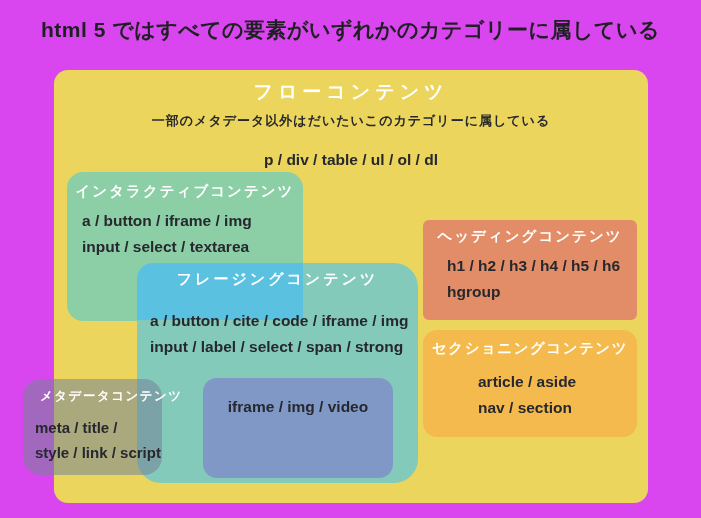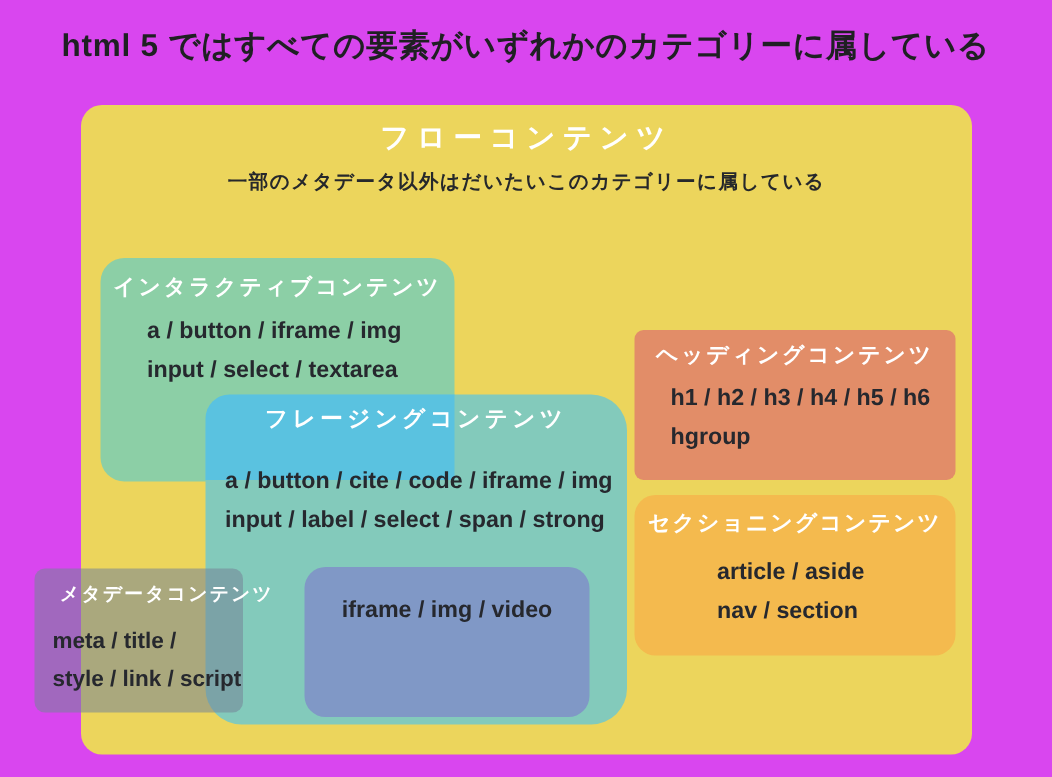--- a/index.html
+++ b/index.html
@@ -58,21 +58,21 @@
     font-weight: 700;
     color: #26282b;
     letter-spacing: 1px;
     white-space: nowrap;
   }
   .flow-elements { margin-top: 17px; text-align: center; }
 
   
   .interactive-box { left: 67px; top: 172px; width: 236px; height: 149px; border-radius: 16px; z-index: 2; }
   .interactive-title { padding-top: 10px; font-size: 14.5px; letter-spacing: 2px; }
-  .interactive-box .code-line { padding-left: 31px; }
+  .interactive-box .code-line { padding-left: 15px; }
   .interactive-box .line-1 { margin-top: 7px; }
 
   
   .phrasing-box { left: 137px; top: 263px; width: 281px; height: 220px; border-radius: 24px; z-index: 3; }
   .phrasing-overlap {
     position: absolute;
     left: 0; top: 0;
     width: 166px; height: 57px;
     border-radius: 16px 0 0 0;
     z-index: 1;
@@ -87,40 +87,41 @@
   .heading-box .code-line { padding-left: 24px; }
   .heading-box .line-1 { margin-top: 7px; }
 
   
   .sectioning-box { left: 423px; top: 330px; width: 214px; height: 107px; border-radius: 14px; z-index: 2; }
   .sectioning-title { padding-top: 9px; font-size: 14.5px; letter-spacing: 1.5px; }
   .sectioning-box .code-line { padding-left: 55px; }
   .sectioning-box .line-1 { margin-top: 11px; }
 
   
-  .metadata-box { left: 23px; top: 379px; width: 139px; height: 96px; border-radius: 7px; z-index: 4; }
+  .metadata-box { left: 23px; top: 379px; width: 139px; height: 96px; border-radius: 18px; z-index: 4; }
   .metadata-title { padding-top: 9px; padding-left: 17px; text-align: left; font-size: 12.5px; letter-spacing: 1.5px; }
   .metadata-box .code-line { padding-left: 12px; font-size: 15px; line-height: 25px; }
   .metadata-box .line-1 { margin-top: 10px; }
 
   
   .embedded-box { left: 203px; top: 378px; width: 190px; height: 100px; border-radius: 14px; z-index: 4; }
   .embedded-title { padding-top: 10px; font-size: 12.5px; letter-spacing: 1.5px; }
   .embedded-box .code-line { margin-top: 16px; text-align: center; }
 </style>
 </head>
 <body style="background: rgb(245, 244, 242);">
 
 <div class="stage">
 
   <div class="page-title">html 5 ではすべての要素がいずれかのカテゴリーに属している</div>
 
   <div class="box flow-box" style="background-color: rgb(236, 213, 92);">
     <div class="cat-title flow-title">フローコンテンツ</div>
     <div class="flow-subtitle">一部のメタデータ以外はだいたいこのカテゴリーに属している</div>
+    <div class="code-line flow-elements">p / div / table / ul / ol / dl</div>
   </div>
 
   <div class="box interactive-box" style="background-color: rgb(140, 207, 166);">
     <div class="cat-title interactive-title">インタラクティブコンテンツ</div>
     <div class="code-line line-1">a / button / iframe / img</div>
     <div class="code-line">input / select / textarea</div>
   </div>
 
   <div class="box phrasing-box" style="background-color: rgb(131, 202, 187);">
     <div class="phrasing-overlap" style="background-color: rgb(90, 194, 224);"></div>

